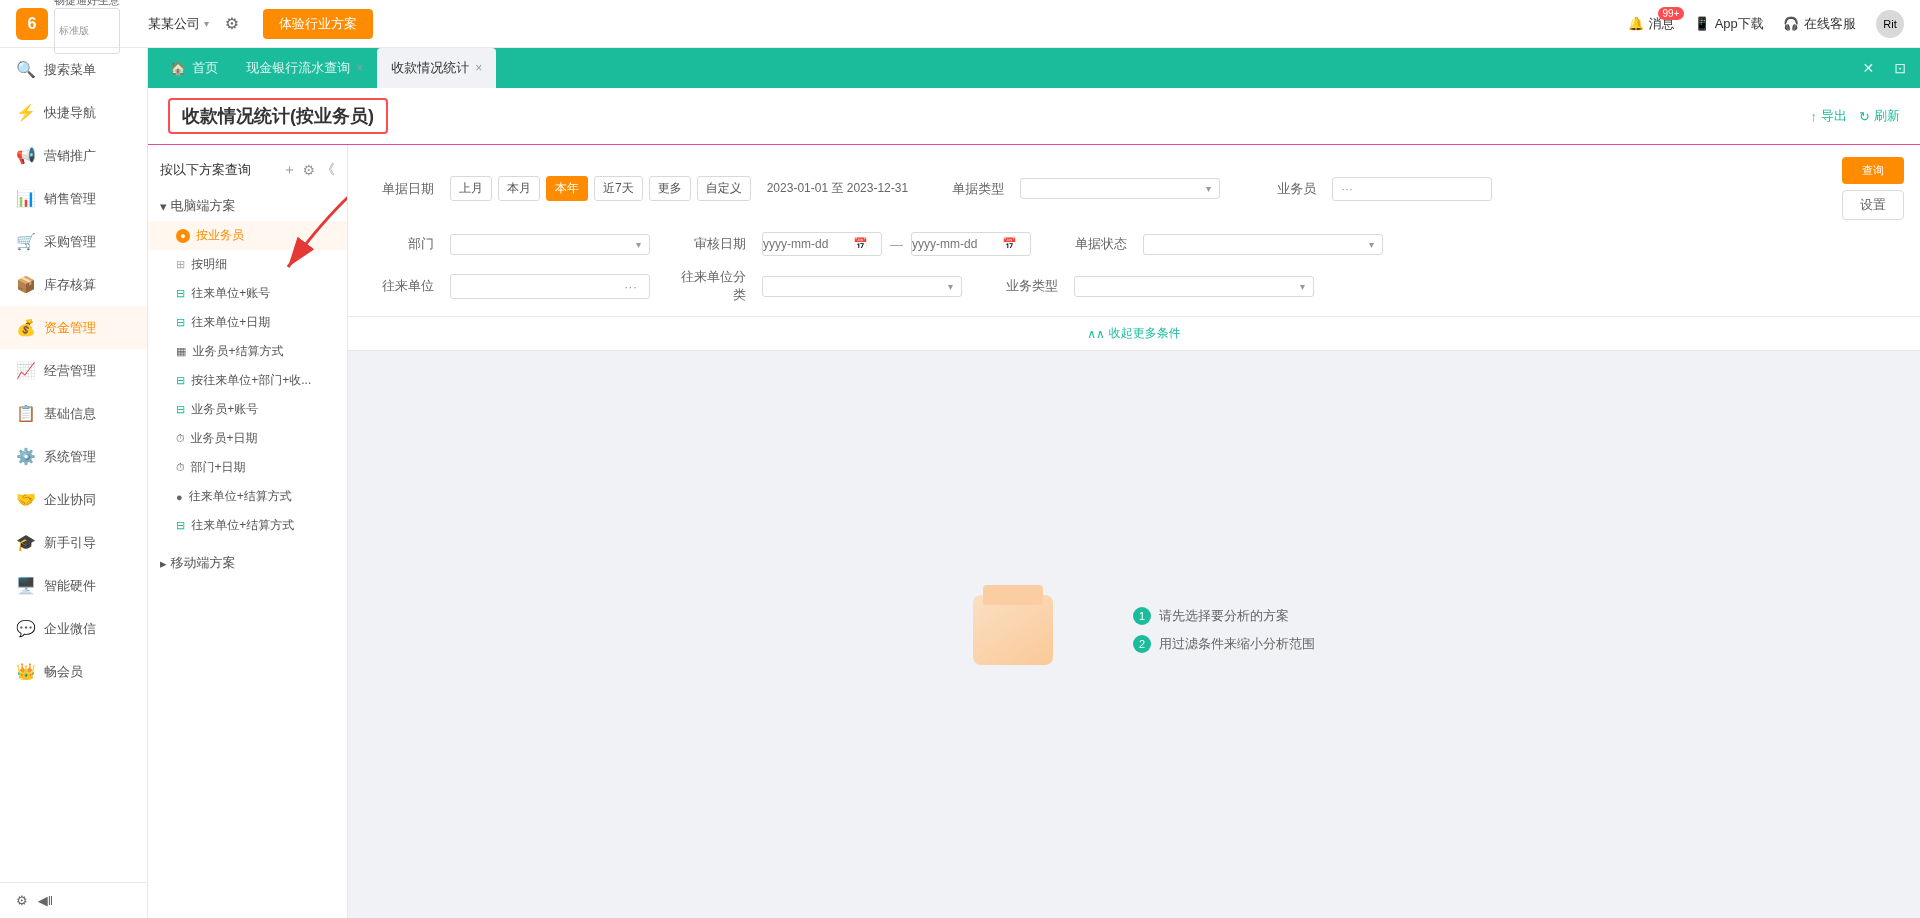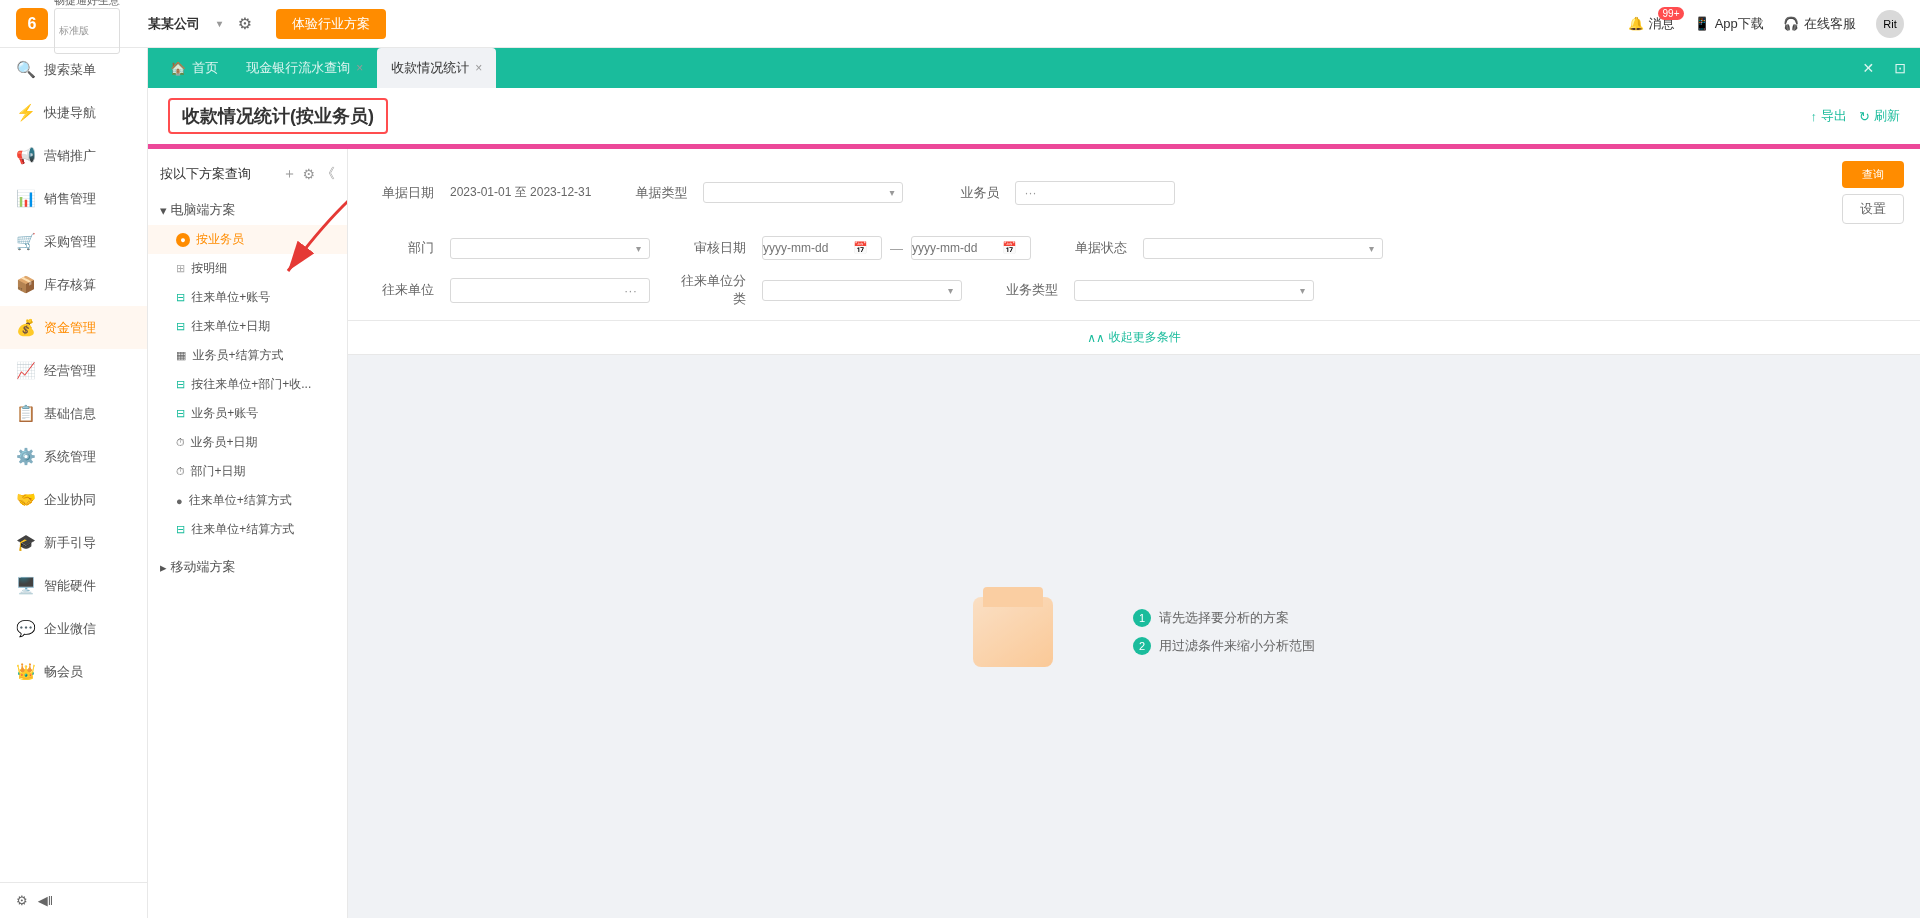--- a/index.html
+++ b/index.html
@@ -46,26 +46,25 @@
     .edition-badge {
       font-size: 10px;
       color: #999;
       border: 1px solid #ddd;
       border-radius: 3px;
       padding: 15px 4px;
     }
     .company-selector {
       display: flex;
       align-items: center;
-      gap: 17px;
+      gap: 4px;
       margin-left: 20px;
       color: #333;
       font-size: 13px;
       cursor: pointer;
-      font-weight: bold;
     }
     .chevron-down { color: #999; font-size: 10px; }
     .settings-icon-btn {
       width: 30px;
       height: 30px;
       display: flex;
       align-items: center;
       justify-content: center;
       cursor: pointer;
       color: #666;
@@ -204,21 +203,21 @@
       padding: 4px 6px;
     }
 
     
     .page-header {
       background: #fff;
       padding: 10px 20px;
       display: flex;
       align-items: center;
       justify-content: space-between;
-      border-bottom: 5px solid #ec4899;
+      border-bottom: 1px solid #ec4899;
     }
     .page-title-box {
       border: 2px solid #ff4d4f;
       border-radius: 4px;
       padding: 4px 12px;
     }
     .page-title {
       font-size: 18px;
       font-weight: bold;
       color: #333;
@@ -690,20 +689,28 @@
           </div>
         </div>
       </div>
 
       <div class="right-content">
 
         <div class="filter-rows-wrap">
 
           <div class="row-flex">
             <span class="filter-label">单据日期</span>
+            <div class="filter-date-group">
+              <button class="date-btn">上月</button>
+              <button class="date-btn">本月</button>
+              <button class="date-btn active">本年</button>
+              <button class="date-btn">近7天</button>
+              <button class="date-btn">更多</button>
+              <button class="date-btn">自定义</button>
+            </div>
             <span class="date-range-text">2023-01-01 至 2023-12-31</span>
 
             <span class="filter-label" style="margin-left:10px;">单据类型</span>
             <div class="filter-select" style="min-width:200px;">
               <span class="filter-select-text"></span>
               <span class="filter-select-arrow">▾</span>
             </div>
 
             <span class="filter-label" style="margin-left:10px;">业务员</span>
             <div class="filter-select" style="min-width:160px;">

